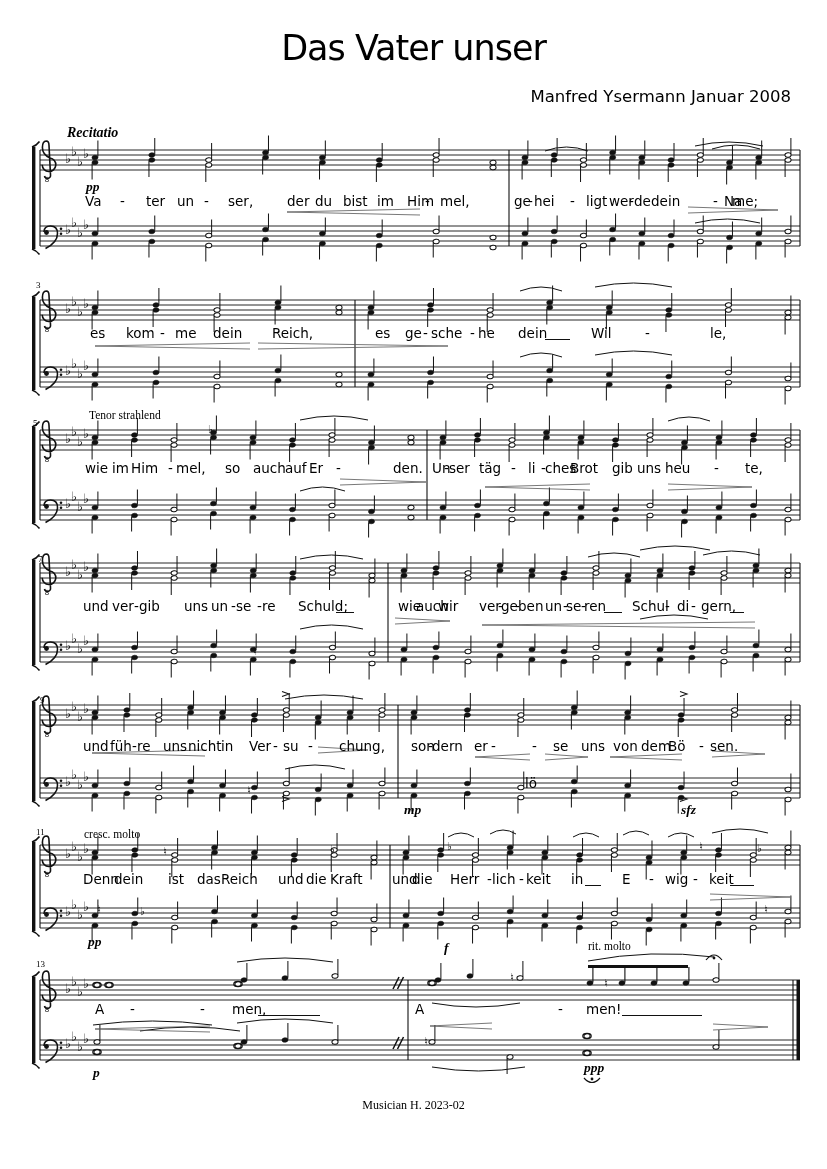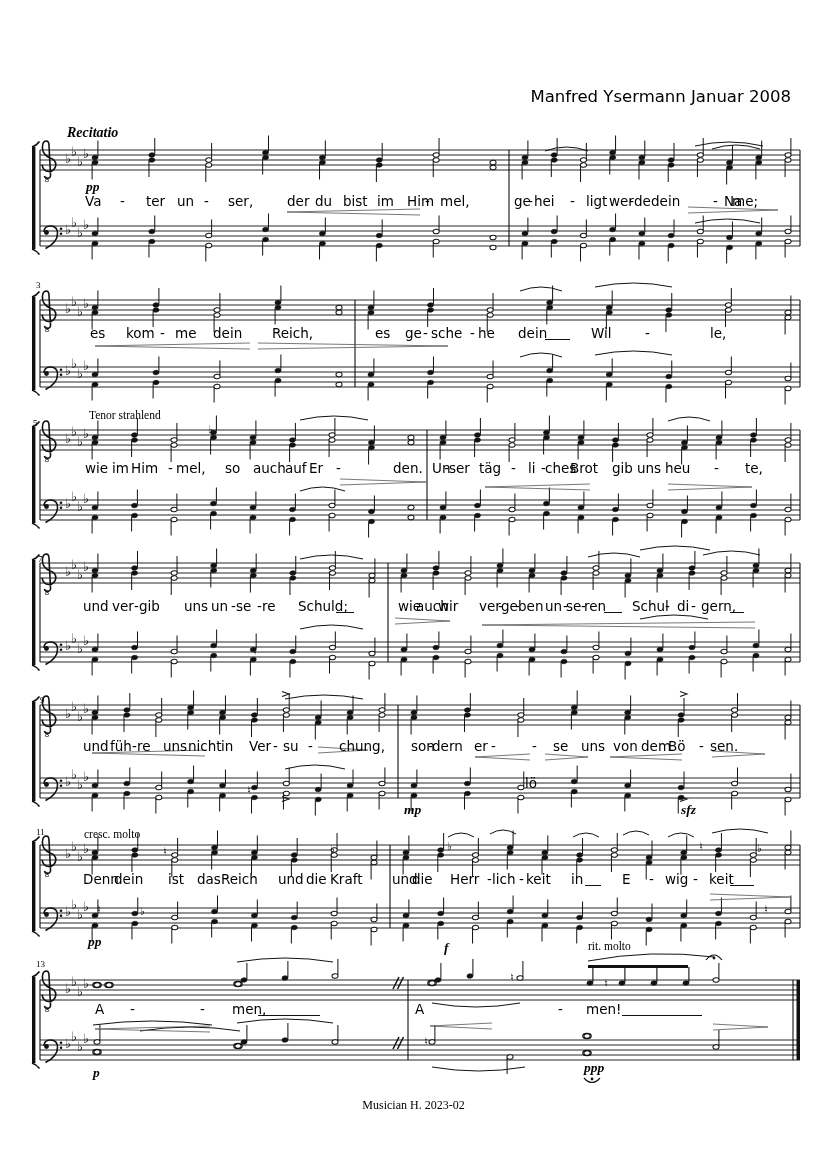--- a/index.html
+++ b/index.html
@@ -17,20 +17,21 @@
        font-style:italic;font-size:13.5px;line-height:1;}
   .mark-tempo{position:absolute;font-family:"Liberation Serif",serif;font-weight:bold;
        font-style:italic;font-size:14px;line-height:1;}
   .mark-expr{position:absolute;font-family:"Liberation Serif",serif;font-size:11.5px;line-height:1;}
   .mnum{position:absolute;font-family:"Liberation Serif",serif;font-size:9px;line-height:1;}
 </style>
 </head>
 <body>
 
 <div class="page">
+  <div class="title">Das Vater unser</div>
   <div class="credit">Manfred Ysermann Januar 2008</div>
 
   <svg id="score-svg" width="827" height="1169" viewBox="0 0 827 1169">
       <g>
         <g>
           <line x1="40" y1="150" x2="800" y2="150" stroke="#111" stroke-width="0.9"></line>
           <line x1="40" y1="155" x2="800" y2="155" stroke="#111" stroke-width="0.9"></line>
           <line x1="40" y1="160" x2="800" y2="160" stroke="#111" stroke-width="0.9"></line>
           <line x1="40" y1="165" x2="800" y2="165" stroke="#111" stroke-width="0.9"></line>
           <line x1="40" y1="170" x2="800" y2="170" stroke="#111" stroke-width="0.9"></line>

